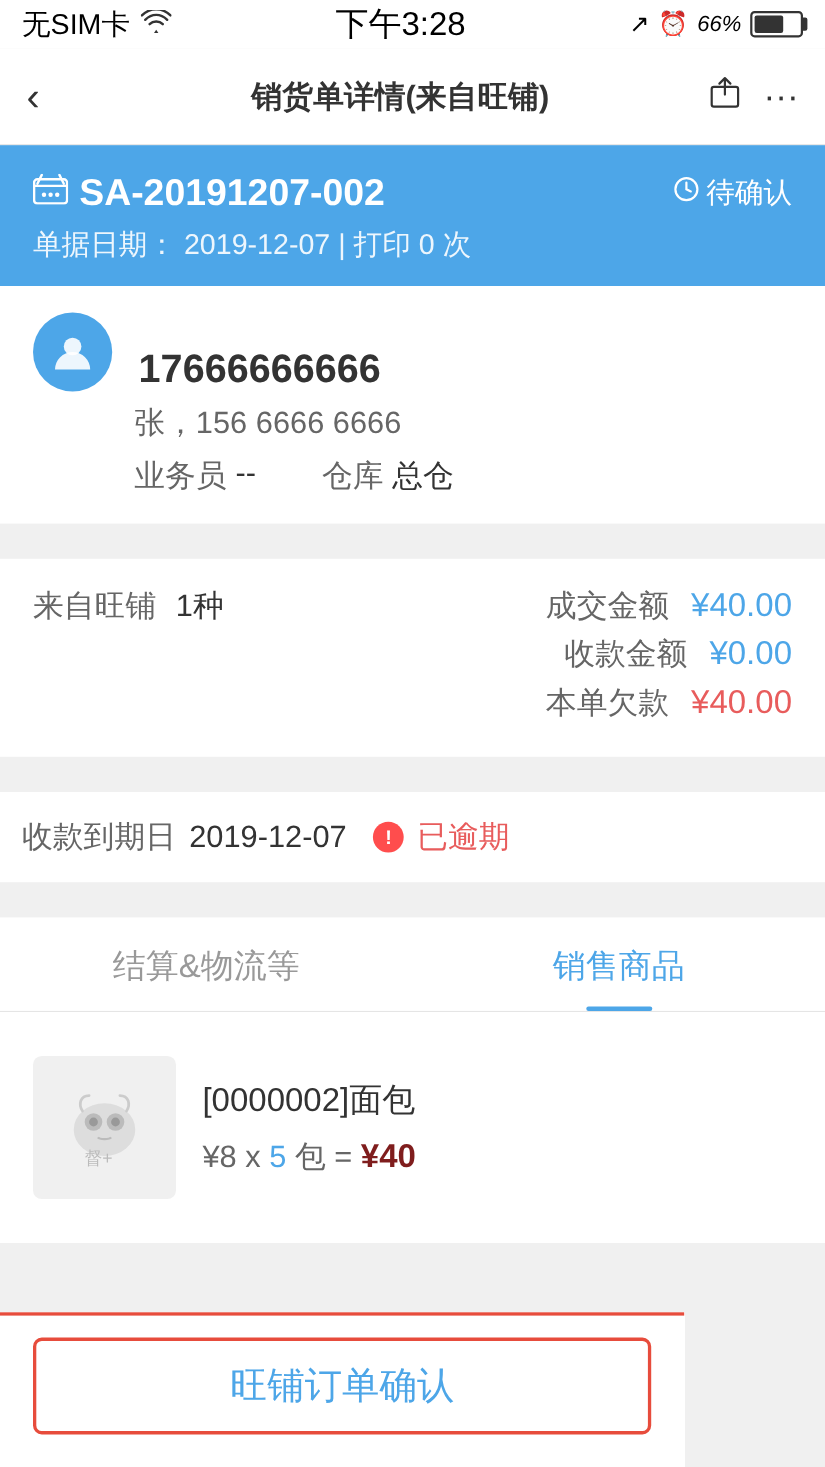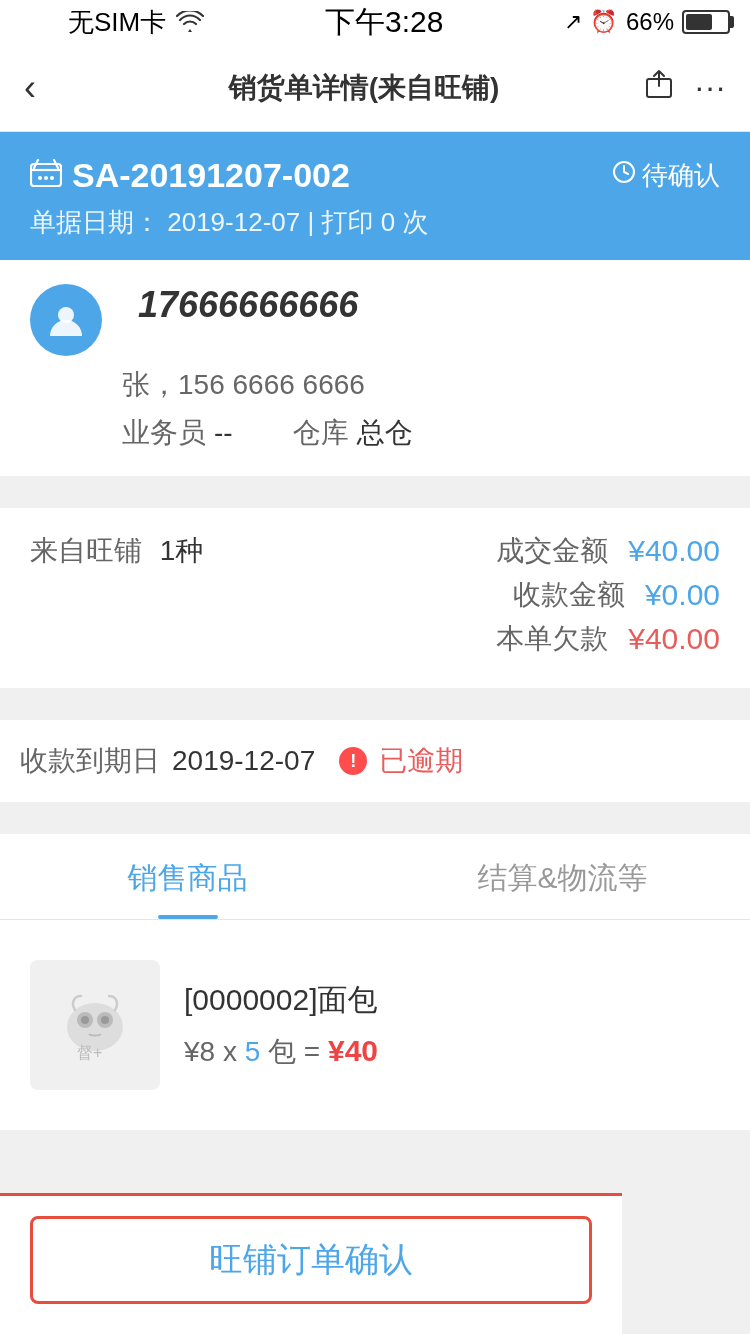--- a/index.html
+++ b/index.html
@@ -18,21 +18,21 @@
       width: 100%;
       height: 44px;
       background: #fff;
       display: flex;
       align-items: center;
       justify-content: space-between;
       padding: 0 20px;
       font-size: 26px;
       font-weight: 500;
     }
-    .status-left { display: flex; align-items: flex-end; gap: 10px; margin-left: 48px; }
+    .status-left { display: flex; align-items: center; gap: 10px; }
     .status-center { font-size: 30px; font-weight: 400; }
     .status-right { display: flex; align-items: center; gap: 8px; font-size: 24px; }
     .battery {
       width: 48px; height: 24px; border: 2px solid #333; border-radius: 4px; position: relative;
       display: inline-flex; align-items: center; padding: 2px;
     }
     .battery::after {
       content: ''; position: absolute; right: -6px; top: 50%; transform: translateY(-50%);
       width: 4px; height: 12px; background: #333; border-radius: 0 2px 2px 0;
     }
@@ -93,44 +93,43 @@
     }
 
     
     .customer-section {
       background: #fff;
       padding: 24px 30px;
       margin-bottom: 16px;
     }
     .customer-row {
       display: flex;
-      align-items: flex-start;
-      gap: 36px;
+      align-items: flex-end;
+      gap: 24px;
       margin-bottom: 10px;
-      font-style: italic;
     }
     .customer-avatar {
       width: 72px; height: 72px;
       border-radius: 50%;
       background: #4da6e8;
       display: flex; align-items: center; justify-content: center;
       color: #fff; font-size: 36px;
       flex-shrink: 0;
     }
     .customer-phone { font-size: 36px; font-weight: 600; color: #333; }
     .customer-name { font-size: 28px; color: #666; margin-left: 92px; margin-bottom: 10px; }
     .customer-meta {
       display: flex;
       align-items: center;
       gap: 60px;
       margin-left: 92px;
       font-size: 28px;
       color: #666;
     }
-    .meta-item { display: flex; align-items: center; gap: 8px; }
+    .meta-item { display: flex; align-items: flex-start; gap: 8px; }
     .meta-label { color: #666; }
     .meta-value { color: #333; }
 
     
     .summary-section {
       background: #fff;
       padding: 24px 30px;
       margin-bottom: 16px;
     }
     .summary-row {
@@ -230,21 +229,21 @@
     }
     .product-thumb-inner {
       display: flex; flex-direction: column; align-items: center; justify-content: center;
       color: #bbb;
       font-size: 20px;
     }
     .product-info { flex: 1; }
     .product-name { font-size: 30px; color: #333; margin-bottom: 12px; }
     .product-price-row { font-size: 28px; color: #666; }
     .price-qty { color: #4da6e8; }
-    .price-total { color: #ef4444; font-weight: 600; font-size: 30px; }
+    .price-total { color: #7f1d1d; font-weight: 600; font-size: 30px; }
 
     
     .confirm-btn-wrap {
       position: fixed;
       bottom: 0;
       left: 0;
       width: 622px;
       background: #fff;
       padding: 20px 30px 30px;
       border-top: 3px solid #e74c3c;
@@ -276,21 +275,21 @@
         <path d="M8 13c1.7-1.7 4-2.5 6-2.5s4.3.8 6 2.5" stroke="#333" stroke-width="2.2" fill="none" stroke-linecap="round"></path>
         <path d="M4 9c2.8-2.8 6.6-4.5 10-4.5s7.2 1.7 10 4.5" stroke="#333" stroke-width="2.2" fill="none" stroke-linecap="round"></path>
         <path d="M1 5C4.8 1.2 9.6-0.5 14-0.5s9.2 1.7 13 5.5" stroke="#333" stroke-width="2.2" fill="none" stroke-linecap="round"></path>
       </svg>
     </span>
   </div>
   <div class="status-center">下午3:28</div>
   <div class="status-right">
     <span style="font-size:22px;">↗</span>
     <span style="font-size:22px;">⏰</span>
-    <span style="font-size:24px;">66%</span>
+    <span style="font-size:20px;font-style:italic;">66%</span>
     <div class="battery">
       <div class="battery-fill"></div>
     </div>
   </div>
 </div>
 
 <div class="nav-bar">
   <div class="nav-back">‹</div>
   <div class="nav-title">销货单详情(来自旺铺)</div>
   <div class="nav-actions">
@@ -394,25 +393,25 @@
   <div class="overdue-badge">
     <span>!</span>
   </div>
   <span class="overdue-text">已逾期</span>
 </div>
 
 <div class="divider"></div>
 
 <div class="tabs-section">
   <div class="tabs-row">
+    <div class="tab-item">
+      <span>结算&amp;物流等</span>
+    </div>
     <div class="tab-item active">
       <span>销售商品</span>
-    </div>
-    <div class="tab-item">
-      <span>结算&amp;物流等</span>
     </div>
   </div>
 </div>
 
 <div class="product-section">
   <div class="product-item">
     <div class="product-thumb">
       <div class="product-thumb-inner">
         <div style="font-size:42px; color:#ccc; line-height:1;">
           

